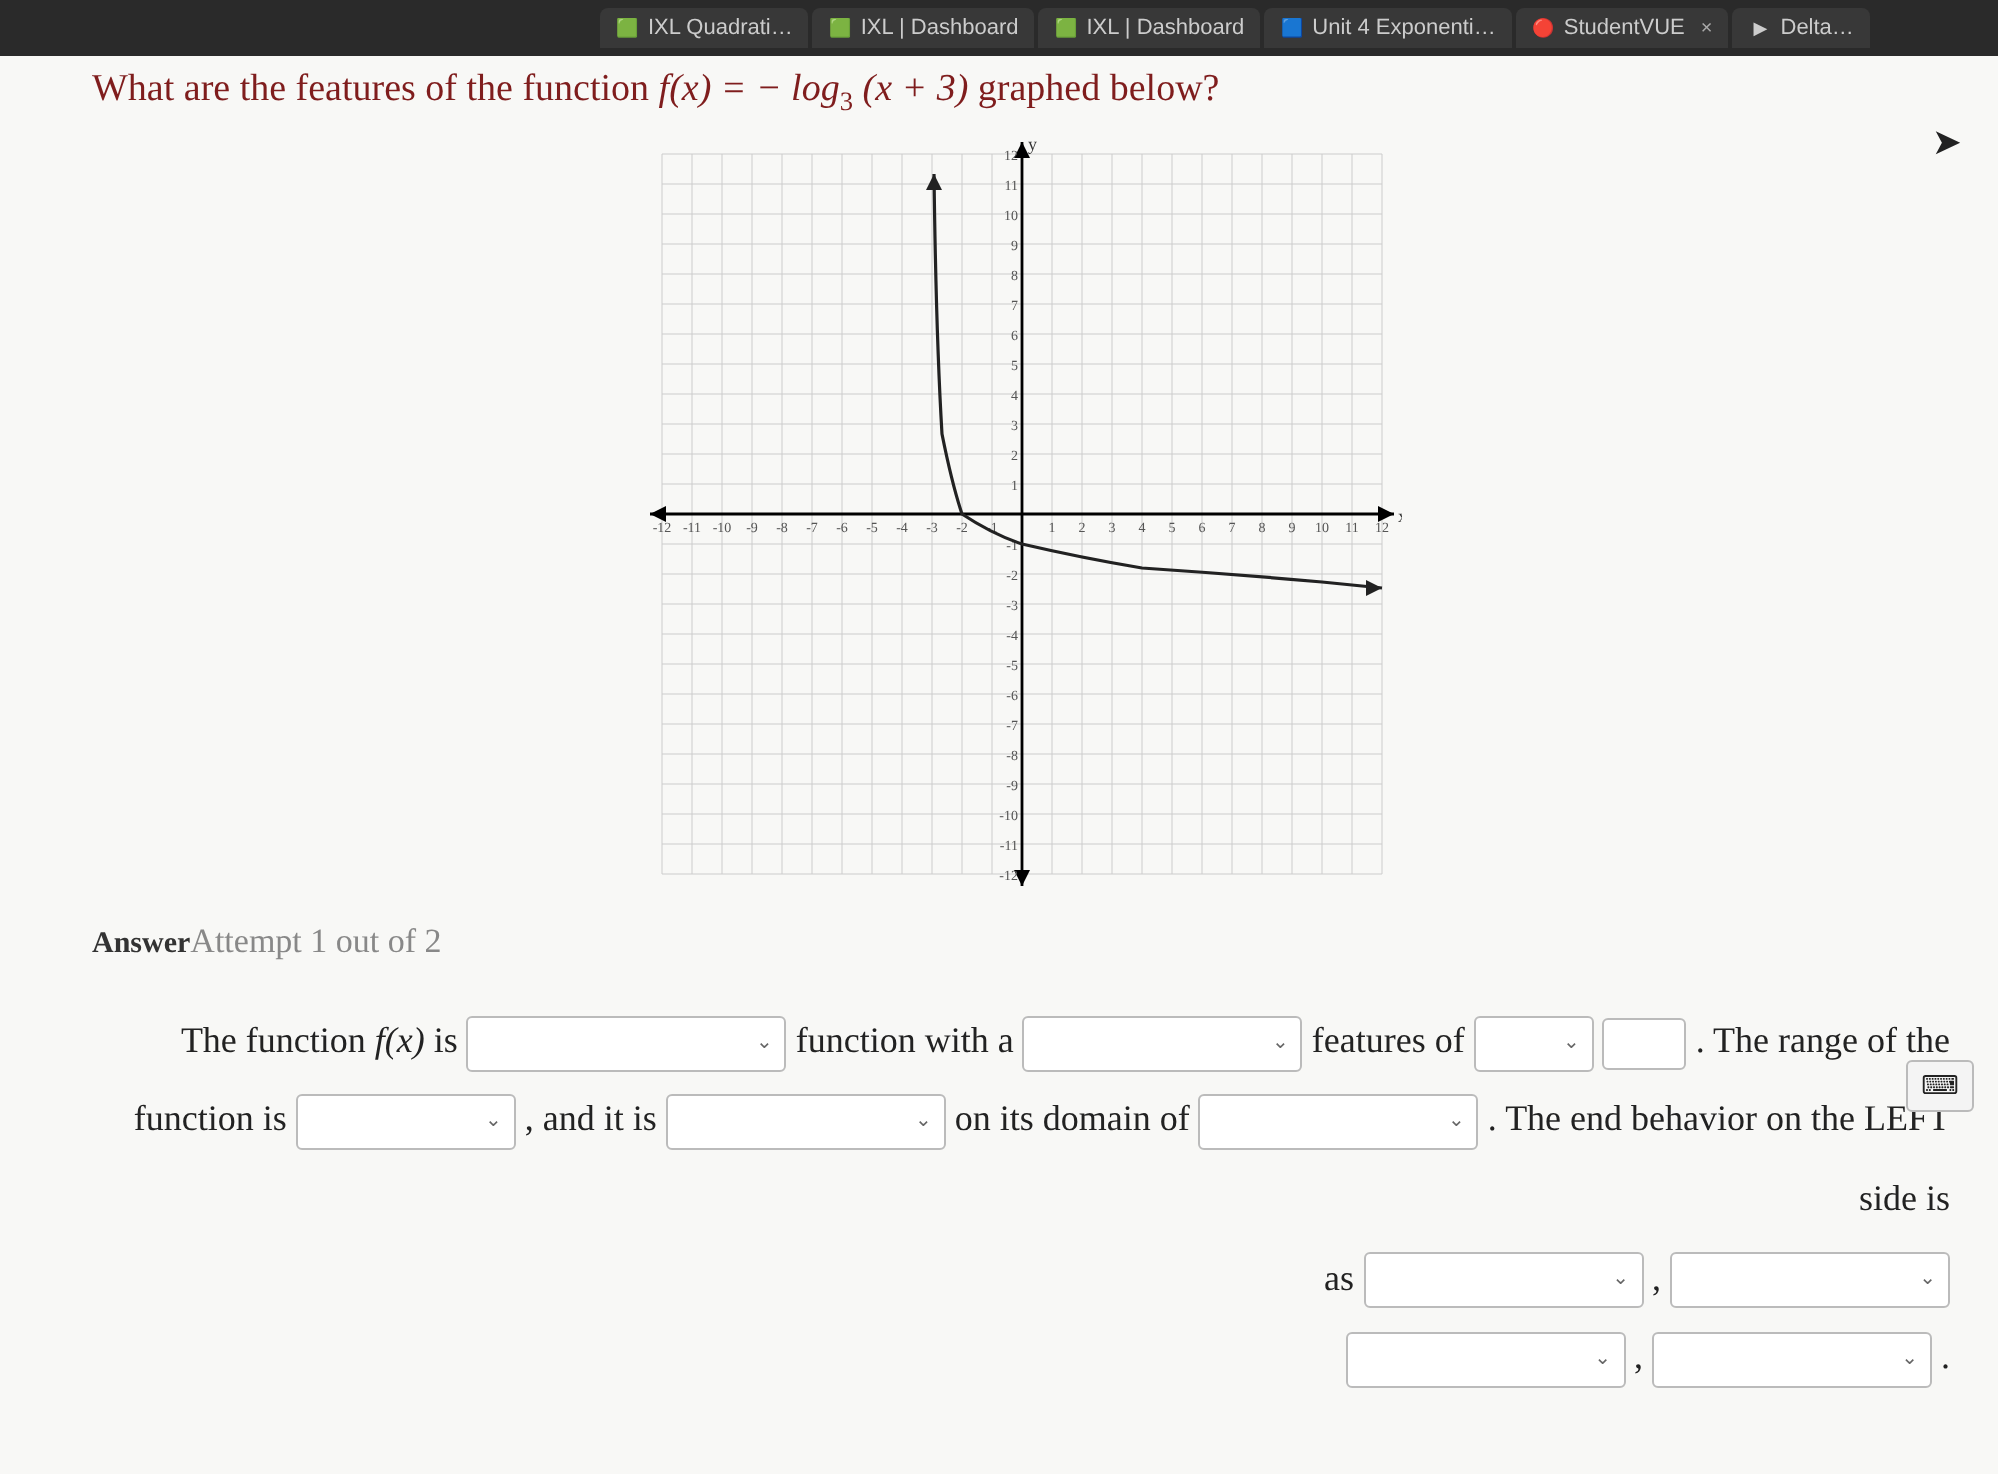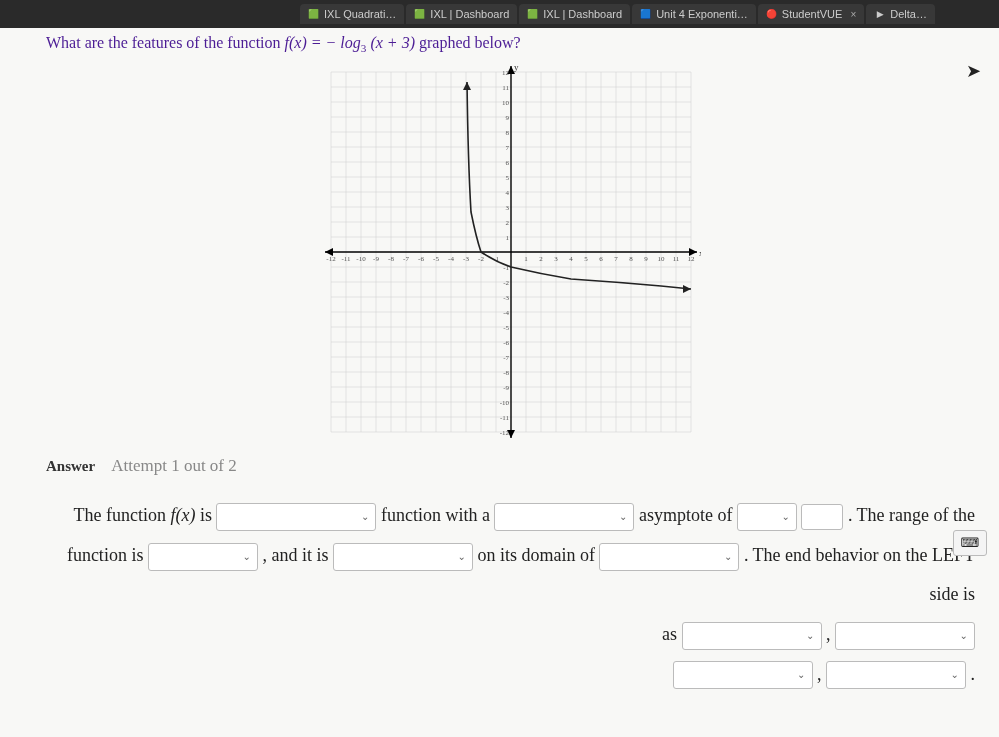--- a/index.html
+++ b/index.html
@@ -31,22 +31,22 @@
     border-radius: 4px 4px 0 0;
     white-space: nowrap;
   }
   .tab .favicon { width: 12px; height: 12px; display: inline-flex; align-items: center; justify-content: center; font-size: 9px; }
   .tab .close { margin-left: 4px; font-size: 10px; color: #aaa; }
   .content {
     padding: 6px 24px 12px 46px;
     background: #f8f8f6;
   }
   .question {
-    font-size: 16px;
-    color: #4c1d95;
+    font-size: 19px;
+    color: #7f1d1d;
     margin-bottom: 8px;
     font-family: Georgia, serif;
   }
   .math-i { font-style: italic; font-family: 'Times New Roman', serif; }
   .sub { font-size: 0.7em; vertical-align: sub; }
   .graph-wrap {
     display: flex;
     justify-content: center;
     margin: 4px 0 14px;
   }
@@ -54,21 +54,21 @@
     width: 380px;
     height: 380px;
     position: relative;
   }
   .answer-header {
     font-size: 15px;
     color: #333;
     margin: 10px 0 20px;
     display: flex;
     align-items: baseline;
-    gap: 16px;
+    gap: 0;
   }
   .answer-header b { font-weight: bold; }
   .attempt { color: #888; font-size: 17px; }
   .answer-body {
     font-size: 18px;
     line-height: 2.2;
     color: #222;
     text-align: right;
   }
   .answer-body .row { display: block; }
@@ -300,21 +300,21 @@
       <span>The function </span>
       <span class="math-i">f(x)</span>
       <span> is </span>
       <span class="dd lg">
           <span class="chev">⌄</span>
         </span>
       <span> function with a </span>
       <span class="dd md">
           <span class="chev">⌄</span>
         </span>
-      <span> asymptote of </span>
+      <span> features of </span>
       <span class="dd sm">
           <span class="chev">⌄</span>
         </span>
       <span class="num-box"></span>
       <span>. The range of the</span>
     </span>
     <span class="row">
       <span>function is </span>
       <span class="dd">
           <span class="chev">⌄</span>

